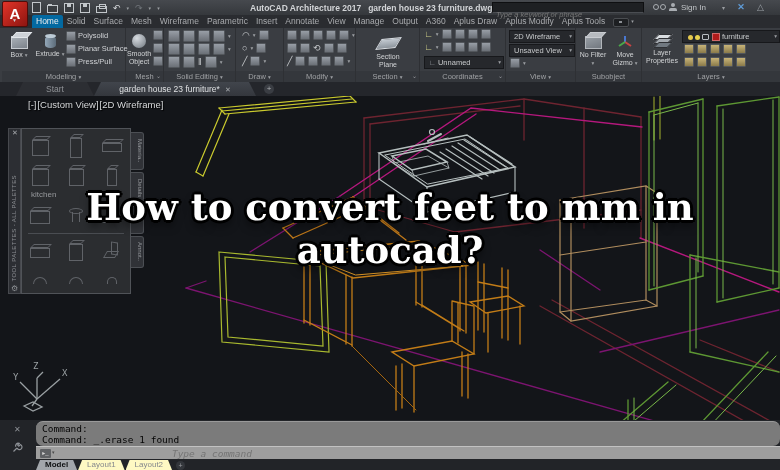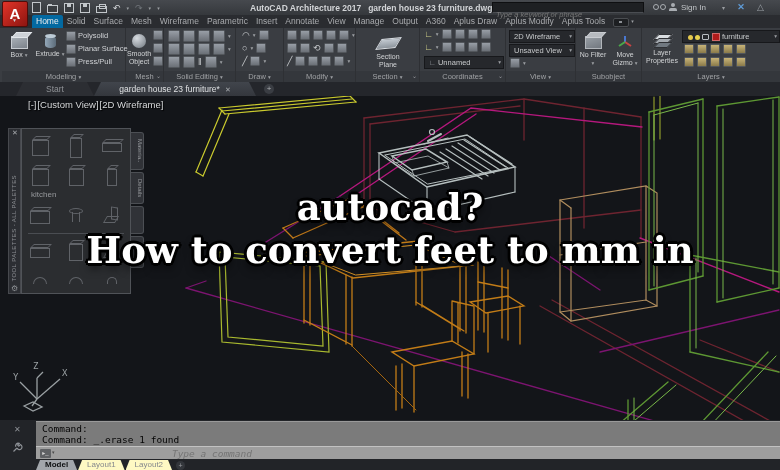--- a/index.html
+++ b/index.html
@@ -141,21 +141,21 @@
   .istool::before{content:"";position:absolute;left:0;top:0;width:12px;height:4px;border:1px solid #606368;border-radius:50%;}
   .istool::after{content:"";position:absolute;left:3px;top:4px;width:6px;height:10px;border-left:1px solid #606368;border-right:1px solid #606368;}
   .iarc{width:12px;height:6px;border:1px solid #606368;border-bottom:none;border-radius:10px 10px 0 0;}
 
   
   .cmd{position:absolute;left:0;top:420px;width:780px;height:50px;background:#222428;z-index:20;}
   .cmdx{position:absolute;left:14px;top:5px;color:#8d9196;font-size:8px;}
   .cmdwr{position:absolute;left:11px;top:22px;}
   .cmdhist{position:absolute;left:36px;top:1px;width:744px;height:25px;background:#7b7b7b;
            border-top:1px solid #9a9a9a;font-family:"DejaVu Sans Mono",monospace;font-size:9.5px;
-           color:#050505;padding:1px 0 0 6px;box-sizing:border-box;line-height:11px;}
+           color:#050505;padding:1px 0 0 6px;box-sizing:border-box;line-height:11px;border-radius:7px;}
   .cmdin{position:absolute;left:36px;top:26px;width:744px;height:13px;background:#9e9e9e;
          border-top:1px solid #c2c2c2;line-height:13px;box-sizing:border-box;}
   .cic{display:inline-block;width:11px;height:9px;background:#5f6164;margin:2px 1px 0 4px;vertical-align:top;
        border-radius:1px;color:#d5d5d5;font-size:6px;line-height:9px;text-align:center;}
   .ccar{font-size:5px;color:#4a4a4a;vertical-align:top;line-height:11px;}
   .cmdin input{background:transparent;border:none;outline:none;font:italic 9.5px "DejaVu Sans Mono",monospace;
                color:#3f3f3f;width:300px;vertical-align:top;height:12px;padding:0;margin-left:3px;text-align:center;}
   .ltabs{position:absolute;left:36px;top:40px;height:10px;display:flex;gap:1px;align-items:center;}
   .ltab{font-size:8px;line-height:10px;padding:0 9px;clip-path:polygon(4px 0,calc(100% - 4px) 0,100% 100%,0 100%);}
   .ltab.active{background:#a2a6ab;color:#101214;font-weight:bold;}
@@ -636,22 +636,22 @@
     </div>
   </div>
   <div class="ptabs">
     <div class="ptab" style="height:30px;">Materia..</div>
     <div class="ptab" style="height:24px;">Details</div>
     <div class="ptab" style="height:20px;"></div>
     <div class="ptab" style="height:24px;">Annot..</div>
   </div>
 
   <div class="headline">
+    <div>How to convert feet to mm in</div>
     <div>autocad?</div>
-    <div>How to convert feet to mm in</div>
   </div>
 
   <div class="cmd">
     <span class="cmdx">✕</span>
     <svg class="cmdwr" width="12" height="12">
       <path d="M2.5,9.5 L6,6 M6,6 a2.6,2.6 0 1 0 3.4,-3.4 l-1.6,1.6 -1.2,-1.2 1.6,-1.6 a2.6,2.6 0 0 0 -3.4,3.4" stroke="#8d9196" fill="none" stroke-width="1.2"></path>
     </svg>
     <div class="cmdhist">
       <div>Command:</div>
       <div>Command: _.erase 1 found</div>

